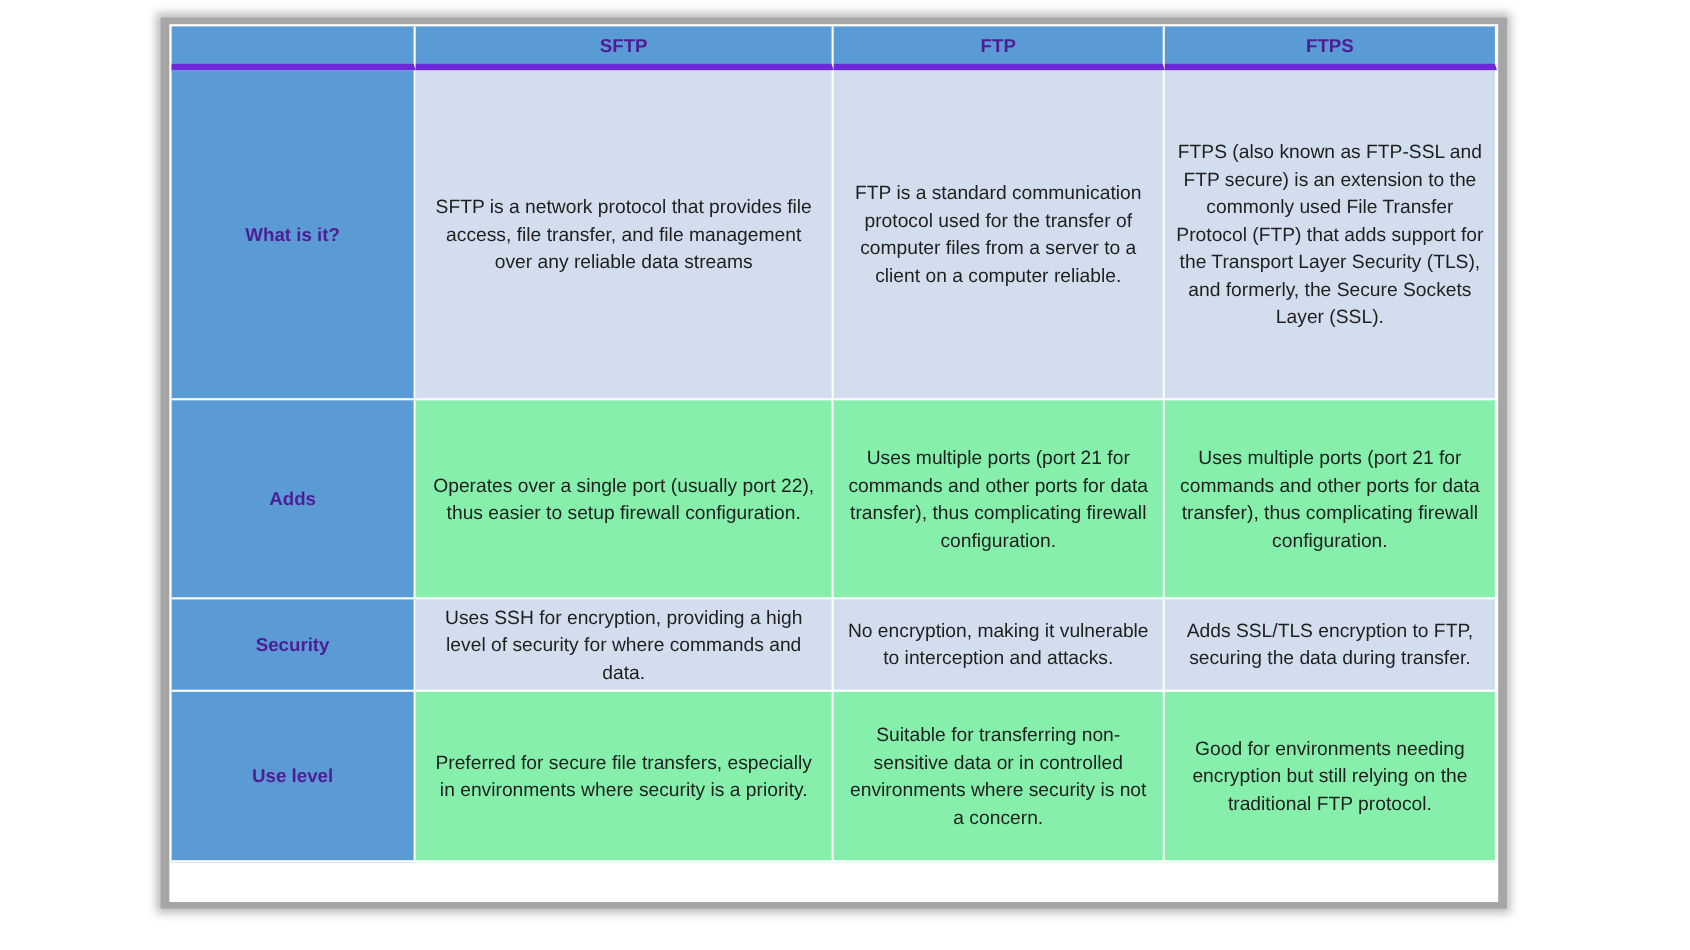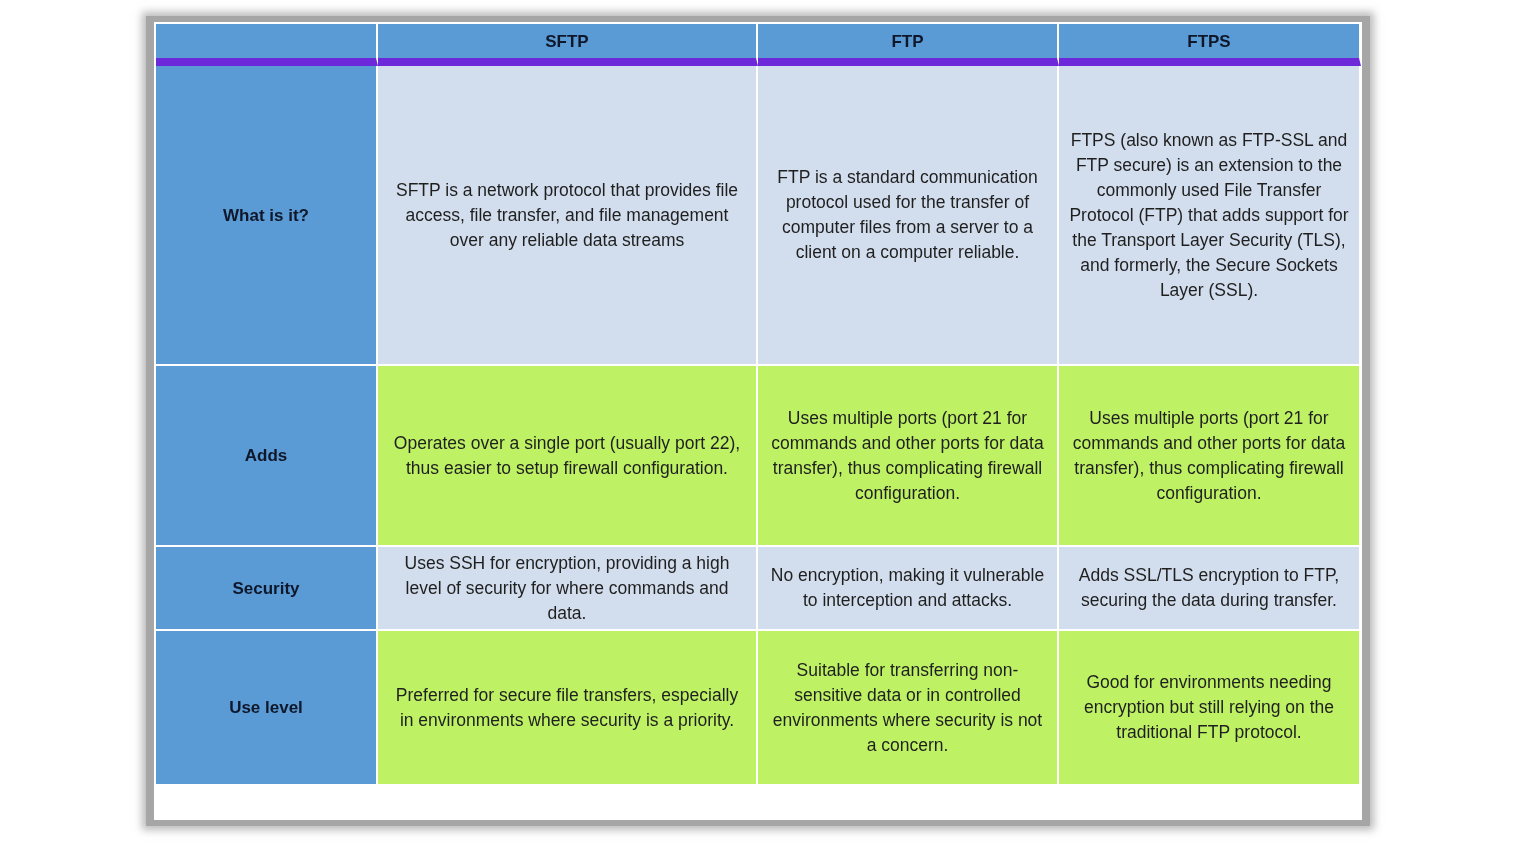--- a/index.html
+++ b/index.html
@@ -17,24 +17,24 @@
     position: absolute; left: 156px; top: 24px;
     border-collapse: separate; border-spacing: 0;
     table-layout: fixed;
     width: 1205px;
   }
   table.cmp td, table.cmp th {
     padding: 0 10px; text-align: center; vertical-align: middle;
     font-size: 17.5px; line-height: 25px; color: #1f1f1f;
     border-right: 2px solid #ffffff; border-bottom: 2px solid #ffffff;
   }
-  table.cmp th { background: #5b9bd5; color: #0f172a; font-weight: bold; font-size: 17px; height: 34px; border-bottom: 8px solid #6d28d9; }
-  table.cmp td.rowhead { background: #5b9bd5; color: #0f172a; font-weight: bold; font-size: 17px; }
+  table.cmp th { background: #5b9bd5; color: #4c1d95; font-weight: bold; font-size: 17px; height: 34px; border-bottom: 6px solid #6d28d9; }
+  table.cmp td.rowhead { background: #5b9bd5; color: #4c1d95; font-weight: bold; font-size: 17px; }
   tr.odd td.cell { background: #d2dded; text-align: center; }
-  tr.even td.cell { background: #bef264; }
+  tr.even td.cell { background: #86efac; }
   col.c0 { width: 222px; } col.c1 { width: 380px; } col.c2 { width: 301px; } col.c3 { width: 302px; }
 </style>
 </head>
 <body>
 
 <div class="frame"></div>
 <div class="sheet"></div>
 
 <table class="cmp">
   <colgroup>

